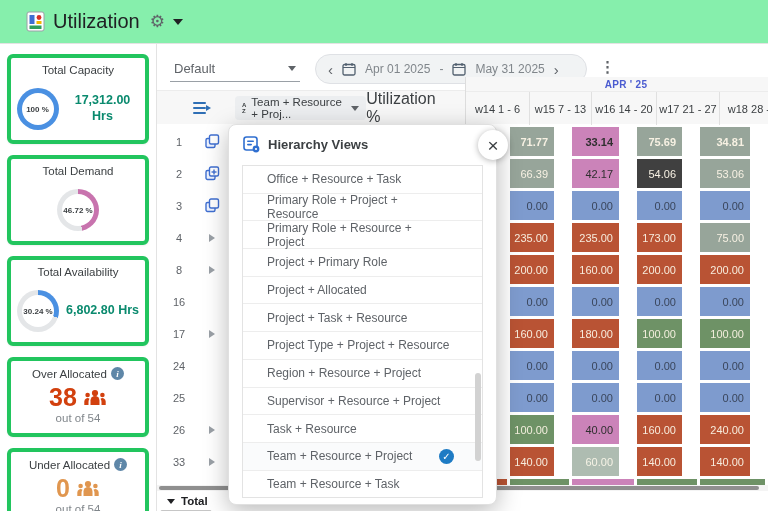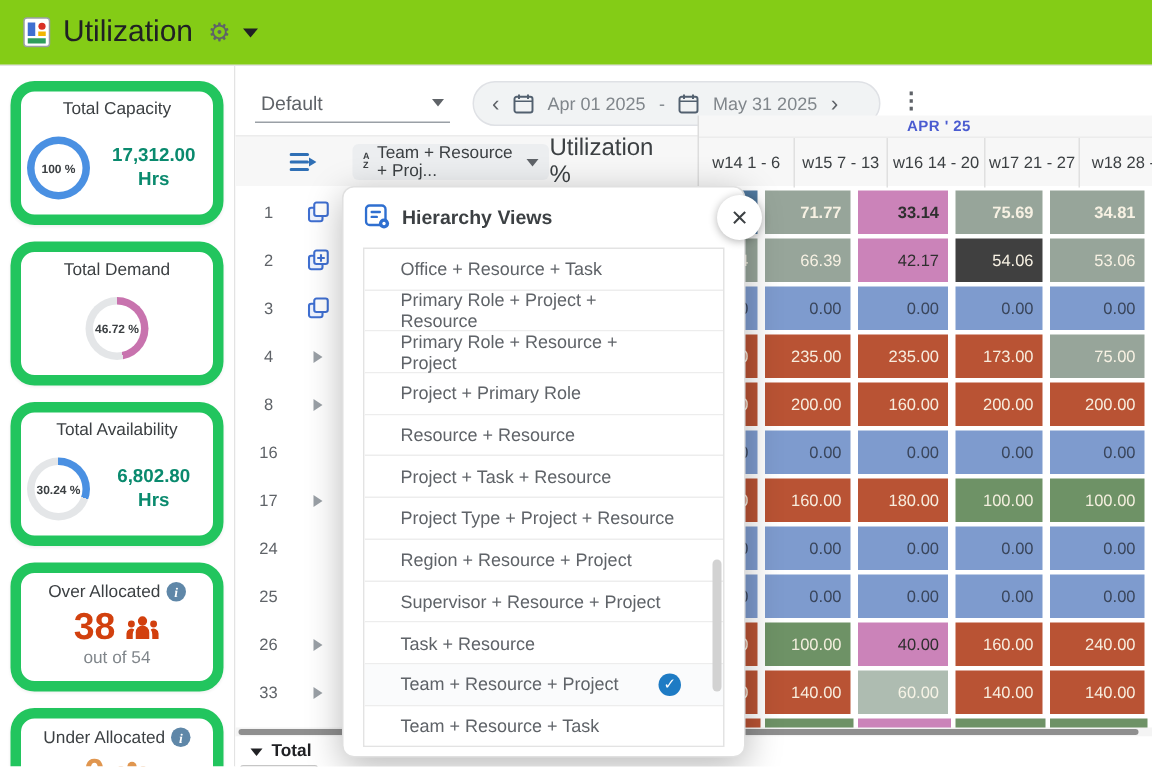--- a/index.html
+++ b/index.html
@@ -2,30 +2,30 @@
 <html><head>
 <meta charset="utf-8">
 <style>
   * { margin:0; padding:0; box-sizing:border-box; }
   html,body { width:768px; height:511px; overflow:hidden; background:#fff;
               font-family:"Liberation Sans", sans-serif; color:#3c4043; }
   #app { position:relative; width:768px; height:511px; background:#fff; }
 
   
   .app-header { position:absolute; left:0; top:0; width:768px; height:44px;
-    display:flex; align-items:center; padding-left:15px; border-bottom:1px solid #e3e3e3; background:#84cc16; }
+    display:flex; align-items:center; padding-left:26px; border-bottom:1px solid #e3e3e3; background:#86efac; }
   .app-title { font-size:20px; font-weight:500; color:#202124; margin-left:8px; }
   .gear { font-size:17px; color:#5f6368; margin-left:10px; line-height:1; }
   .tri-down { width:0;height:0;border-left:5px solid transparent;border-right:5px solid transparent;
     border-top:6px solid #202124; margin-left:8px; }
 
   
   .sidebar { position:absolute; left:0; top:44px; width:157px; height:467px;
     border-right:1px solid #e3e3e3; background:#fff; padding:10px 7px; overflow:hidden; }
-  .card { border:7px solid #22c55e; border-radius:16px; background:#fff; margin-bottom:11px;
+  .card { border:4px solid #22c55e; border-radius:6px; background:#fff; margin-bottom:11px;
     box-shadow:0 1px 2px rgba(0,0,0,.06); }
   .card-title { text-align:center; font-size:11.5px; color:#3c4043; padding:6px 2px 5px;
     display:flex; align-items:center; justify-content:center; gap:4px; }
   .card-body { display:flex; align-items:center; justify-content:center; gap:7px; padding:7px 4px 10px; }
   .donut { width:42px; height:42px; border-radius:50%; flex:0 0 auto;
     display:flex; align-items:center; justify-content:center; }
   .donut-inner { width:32px; height:32px; border-radius:50%; background:#fff;
     display:flex; align-items:center; justify-content:center;
     font-size:8px; font-weight:bold; color:#3c4043; white-space:nowrap; }
   .hrs-value { color:#0a8a6e; font-weight:bold; font-size:12.5px; text-align:center; line-height:1.25; max-width:74px; }
@@ -72,21 +72,21 @@
   
   .rows { position:absolute; left:3px; top:83px; width:608px; }
   .grid-row { position:relative; height:32px; }
   .row-num { position:absolute; left:0; top:0; width:38px; height:29px; display:flex; align-items:center;
     justify-content:center; font-size:11px; color:#5f6368; }
   .row-lead { position:absolute; left:38px; top:0; width:28px; height:29px; display:flex; align-items:center; justify-content:center; }
   .tri-right { width:0;height:0;border-top:4px solid transparent;border-bottom:4px solid transparent;
     border-left:6px solid #9aa0a6; }
   .cellgrid { position:absolute; left:287px; top:0; width:321px; display:grid;
     grid-template-columns:63px 62px 65px 63px 68px; }
-  .cell { height:29px; margin-right:5px; display:flex; align-items:center; justify-content:flex-end;
+  .cell { height:29px; margin-right:18px; display:flex; align-items:center; justify-content:flex-end;
     padding-right:6px; font-size:11px; }
   .grid-row.bold .cell { font-weight:bold; }
   .partial-strip { position:absolute; left:287px; width:321px; display:grid;
     grid-template-columns:63px 62px 65px 63px 68px; }
   .partial-strip div { height:7px; margin-right:3px; }
 
   
   .hscroll { position:absolute; left:0; top:441px; width:611px; height:6px; background:#f4f4f4; }
   .hscroll .thumb { position:absolute; left:2px; top:1px; width:600px; height:4px; background:#8f8f8f; border-radius:2px; }
   .total-row { position:absolute; left:0; top:447px; width:611px; height:20px; background:#fff;
@@ -474,21 +474,21 @@
           <div class="mitem">
             <span>Primary Role + Project + Resource</span>
           </div>
           <div class="mitem">
             <span>Primary Role + Resource + Project</span>
           </div>
           <div class="mitem">
             <span>Project + Primary Role</span>
           </div>
           <div class="mitem">
-            <span>Resource + Resource</span>
+            <span>Project + Allocated</span>
           </div>
           <div class="mitem">
             <span>Project + Task + Resource</span>
           </div>
           <div class="mitem">
             <span>Project Type + Project + Resource</span>
           </div>
           <div class="mitem">
             <span>Region + Resource + Project</span>
           </div>

